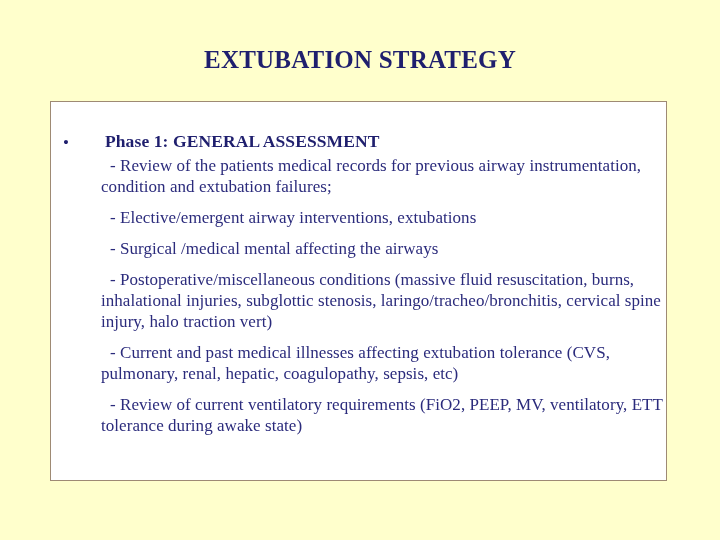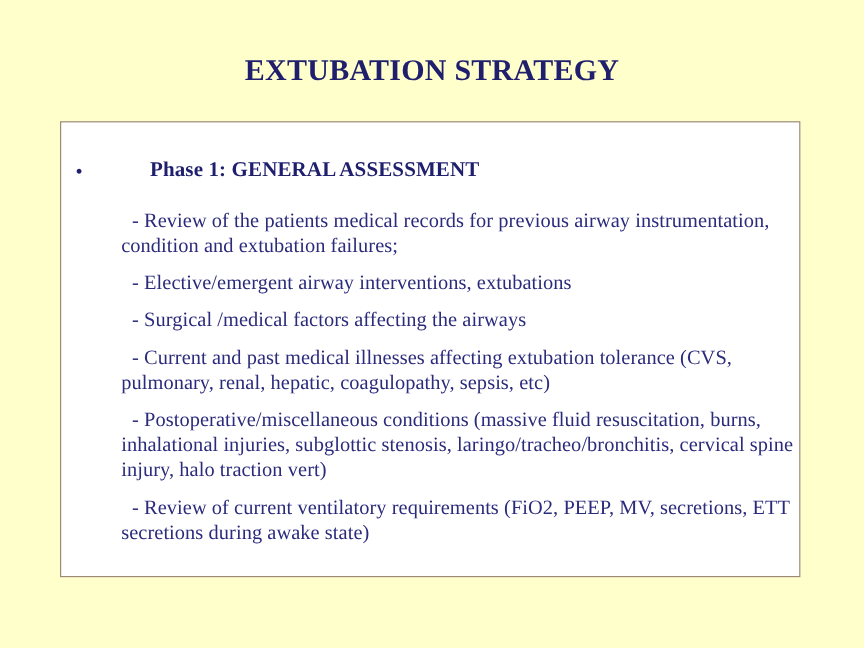--- a/index.html
+++ b/index.html
@@ -64,41 +64,40 @@
     font-size: 17px;
     color: #1f1f6e;
     line-height: 1.25;
   }
   .bullet-heading {
     font-size: 17.5px;
     font-weight: bold;
     color: #1f1f6e;
     line-height: 1.25;
     letter-spacing: 0.1px;
-    margin-left: 20px;
   }
   .para-list {
     margin: 0;
     padding: 0;
     list-style: none;
   }
   .para {
     font-size: 17px;
     color: #2b2b7c;
     line-height: 1.235;
     margin: 0 0 0 0;
     padding: 0 0 0 50px;
     text-indent: 9px;
     letter-spacing: 0.05px;
   }
   .para + .para {
     margin-top: 10px;
   }
   .para-first {
-    margin-top: 21px;
+    margin-top: 3px;
   }
   .para-wide {
     padding-right: 0;
   }
 </style>
 </head>
 <body>
 
 <div class="slide">
 
@@ -108,22 +107,22 @@
     <div class="content-inner">
 
       <div class="bullet-row">
         <span class="bullet-marker">•</span>
         <span class="bullet-heading">Phase 1: GENERAL ASSESSMENT</span>
       </div>
 
       <div class="para-list">
         <p class="para para-first">- Review of the patients medical records for previous airway instrumentation, condition and extubation failures;</p>
         <p class="para">- Elective/emergent airway interventions, extubations</p>
-        <p class="para">- Surgical /medical factors affecting the airways</p>
+        <p class="para">- Surgical /medical mental affecting the airways</p>
+        <p class="para para-wide">- Postoperative/miscellaneous conditions (massive fluid resuscitation, burns, inhalational injuries, subglottic stenosis, laringo/tracheo/bronchitis, cervical spine injury, halo traction vert)</p>
         <p class="para para-wide">- Current and past medical illnesses affecting extubation tolerance (CVS, pulmonary, renal, hepatic, coagulopathy, sepsis, etc)</p>
-        <p class="para para-wide">- Postoperative/miscellaneous conditions (massive fluid resuscitation, burns, inhalational injuries, subglottic stenosis, laringo/tracheo/bronchitis, cervical spine injury, halo traction vert)</p>
-        <p class="para para-wide">- Review of current ventilatory requirements (FiO2, PEEP, MV, secretions, ETT secretions during awake state)</p>
+        <p class="para para-wide">- Review of current ventilatory requirements (FiO2, PEEP, MV, ventilatory, ETT tolerance during awake state)</p>
       </div>
 
     </div>
   </div>
 
 </div>
 
 </body></html>

